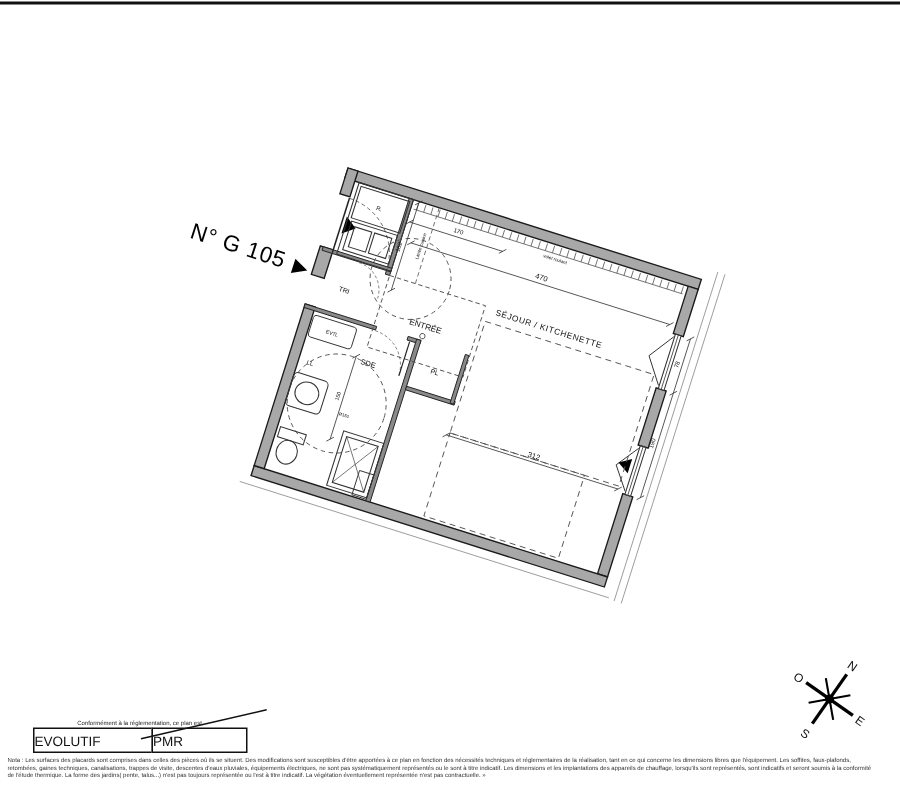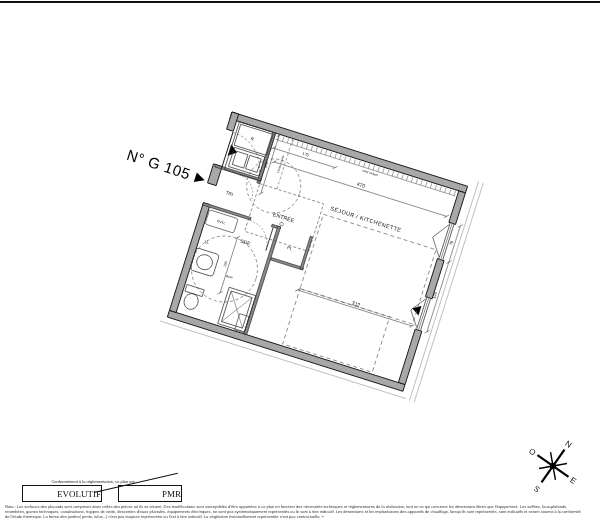--- a/index.html
+++ b/index.html
@@ -7,23 +7,23 @@
         font-family:"Liberation Sans", sans-serif;color:#111;}
   .topline{position:absolute;left:0;top:1px;width:600px;height:2px;background:#111;}
   .unit-label{position:absolute;left:130px;top:146px;transform:rotate(18deg);
               transform-origin:left top;display:inline-flex;align-items:center;gap:6px;
               font-size:15px;color:#000;letter-spacing:.5px;white-space:nowrap;}
   .unit-label .tri{font-size:13px;line-height:1;}
   .plan-svg{position:absolute;left:0;top:0;}
   .conformity{position:absolute;left:18px;top:479px;width:150px;text-align:center;
               font-size:4px;color:#222;}
   .lbox{position:absolute;top:485px;height:15px;border:1px solid #111;background:#fff;
-        display:flex;align-items:center;justify-content:flex-end;font-size:9px;color:#111;font-family:Liberation Serif, serif;}
+        display:flex;align-items:center;justify-content:flex-start;font-size:9px;color:#111;}
   .lbox.evolutif{left:22px;width:78px;}
-  .lbox.pmr{left:118px;width:62px;}
+  .lbox.pmr{left:101px;width:62px;}
   .pmr-strike{position:absolute;left:94px;top:492px;width:86px;height:0;
               border-top:1px solid #111;transform:rotate(-13deg);transform-origin:left center;}
   .notes{position:absolute;left:5px;top:504px;width:592px;font-size:4px;line-height:1.3;
          color:#333;}
   .notes div{white-space:nowrap;overflow:hidden;}
   text{font-family:"Liberation Sans", sans-serif;fill:#111;}
 </style>
 </head>
 <body>
 

